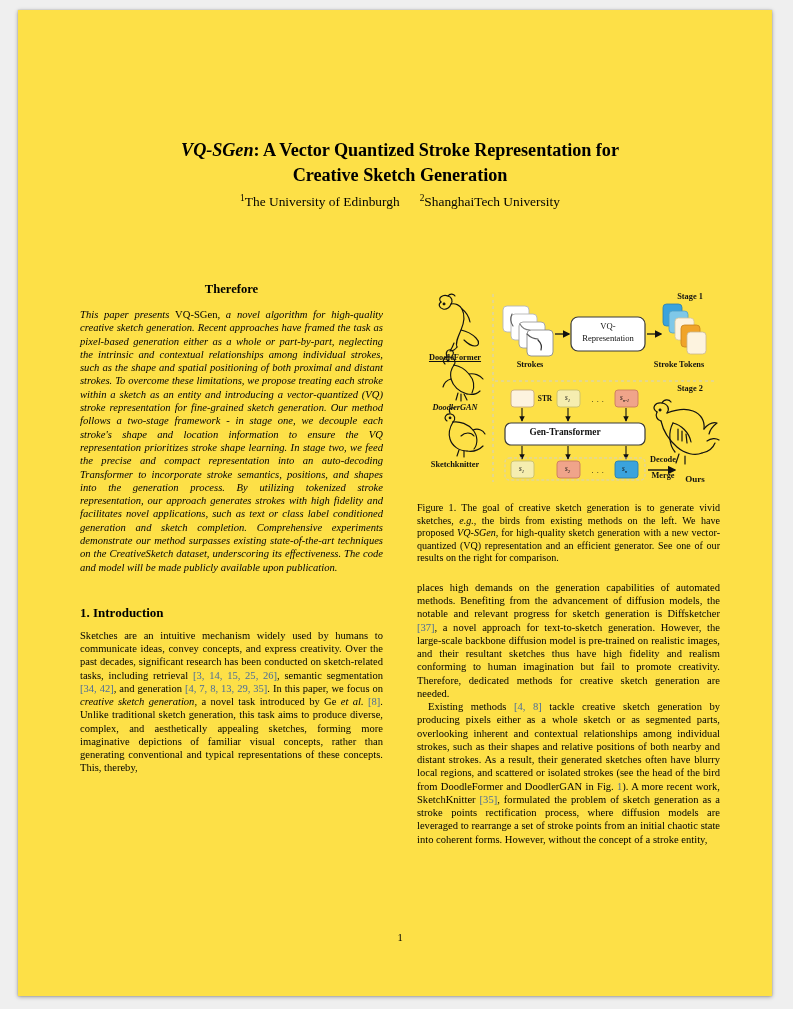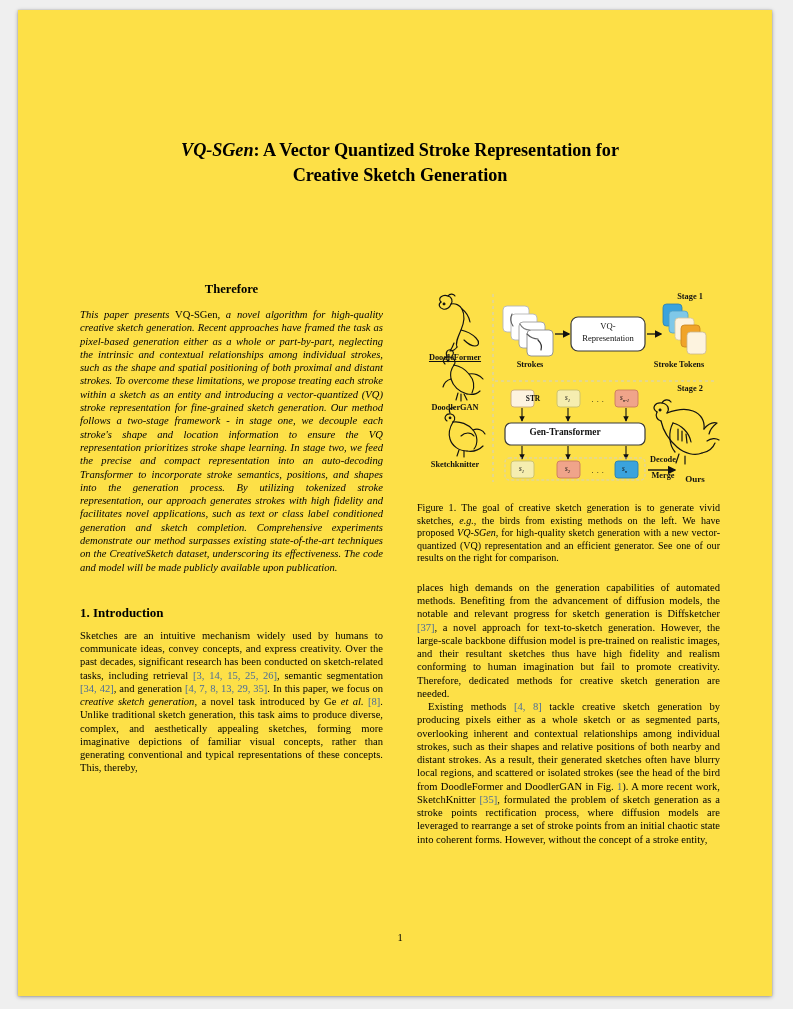--- a/index.html
+++ b/index.html
@@ -161,20 +161,23 @@
 <div class="page">
   <div class="content">
 
     <div class="title-block">
       <div class="paper-title">
         <span class="vq">VQ-SGen</span><span>: A Vector Quantized Stroke Representation for</span><br>
         <span>Creative Sketch Generation</span>
       </div>
 
 
+      <div class="affils">
+        <span class="affil"><sup>1</sup><span>The University of Edinburgh</span></span><span class="affil"><sup>2</sup><span>ShanghaiTech University</span></span>
+      </div>
     </div>
 
     <div class="columns">
 
       <div class="col col-left">
         <div class="sec-head">Therefore</div>
         <p class="abstract"><span>This paper presents </span><span class="nb">VQ-SGen</span><span>, a novel algorithm for high-quality creative sketch generation. Recent approaches have framed the task as pixel-based generation either as a whole or part-by-part, neglecting the intrinsic and contextual relationships among individual strokes, such as the shape and spatial positioning of both proximal and distant strokes. To overcome these limitations, we propose treating each stroke within a sketch as an entity and introducing a vector-quantized (VQ) stroke representation for fine-grained sketch generation. Our method follows a two-stage framework - in stage one, we decouple each stroke's shape and location information to ensure the VQ representation prioritizes stroke shape learning. In stage two, we feed the precise and compact representation into an auto-decoding Transformer to incorporate stroke semantics, positions, and shapes into the generation process. By utilizing tokenized stroke representation, our approach generates strokes with high fidelity and facilitates novel applications, such as text or class label conditioned generation and sketch completion. Comprehensive experiments demonstrate our method surpasses existing state-of-the-art techniques on the CreativeSketch dataset, underscoring its effectiveness. The code and model will be made publicly available upon publication.</span></p>
 
         <div class="intro-wrap">
           <div class="sec-head-left">1. Introduction</div>
@@ -289,35 +292,35 @@
               <path d="M256,133 C264,135 272,142 274,152"></path>
               <path d="M261,139 L261,150 M265,141 L265,151 M269,144 L270,153"></path>
               <path d="M262,164 L259,173 M268,166 L268,174"></path>
               <path d="M285,163 C291,162 296,158 298,153"></path>
               <path d="M290,151 C294,148 299,148 302,150"></path>
               <path d="M243,119 a0.9,0.9 0 1,0 0.1,0" fill="#111"></path>
             </g>
           </svg>
 
           <div class="flabel" style="left:0px; top:63px; width:76px;text-decoration:underline;">DoodleFormer</div>
-          <div class="flabel" style="left:0px; top:113px; width:76px;">DoodlerGAN</div>
+          <div class="flabel" style="left:0px; top:113px; width:76px;font-style:italic;">DoodlerGAN</div>
           <div class="flabel" style="left:0px; top:170px; width:76px;">Sketchknitter</div>
 
           <div class="flabel" style="left:245px; top:2px; width:56px;">Stage 1</div>
           <div class="flabel" style="left:245px; top:94px; width:56px;">Stage 2</div>
 
           <div class="flabel" style="left:87px; top:70px; width:52px;">Strokes</div>
           <div class="flabel" style="left:224px; top:70px; width:76px;">Stroke Tokens</div>
 
           <div class="flabel" style="left:154px; top:31px; width:74px; font-weight:normal; font-size:8.6px;">VQ-</div>
           <div class="flabel" style="left:154px; top:43px; width:74px; font-weight:normal; font-size:8.6px;">Representation</div>
 
           <div class="flabel" style="left:88px; top:137px; width:120px; font-size:9.4px;">Gen-Transformer</div>
 
-          <div class="flabel small" style="left:94px; top:104px; width:44px;">STR</div>
+          <div class="flabel small" style="left:106px; top:104px; width:44px;">STR</div>
           <div class="tok-label" style="left:148px; top:104px;"><span>s</span><sub style="font-size:0.68em;">1</sub></div>
           <div class="tok-label" style="left:203px; top:104px;"><span>s</span><sub style="font-size:0.68em;">n-1</sub></div>
           <div class="flabel" style="left:166px; top:105px; width:30px; font-weight:normal; letter-spacing:0.5px;">. . .</div>
 
           <div class="tok-label" style="left:102px; top:175px;"><span>s</span><sub style="font-size:0.68em;">1</sub></div>
           <div class="tok-label" style="left:148px; top:175px;"><span>s</span><sub style="font-size:0.68em;">2</sub></div>
           <div class="tok-label" style="left:205px; top:175px;"><span>s</span><sub style="font-size:0.68em;">n</sub></div>
           <div class="flabel" style="left:166px; top:176px; width:30px; font-weight:normal; letter-spacing:0.5px;">. . .</div>
 
           <div class="flabel" style="left:228px; top:165px; width:36px;">Decode</div>

